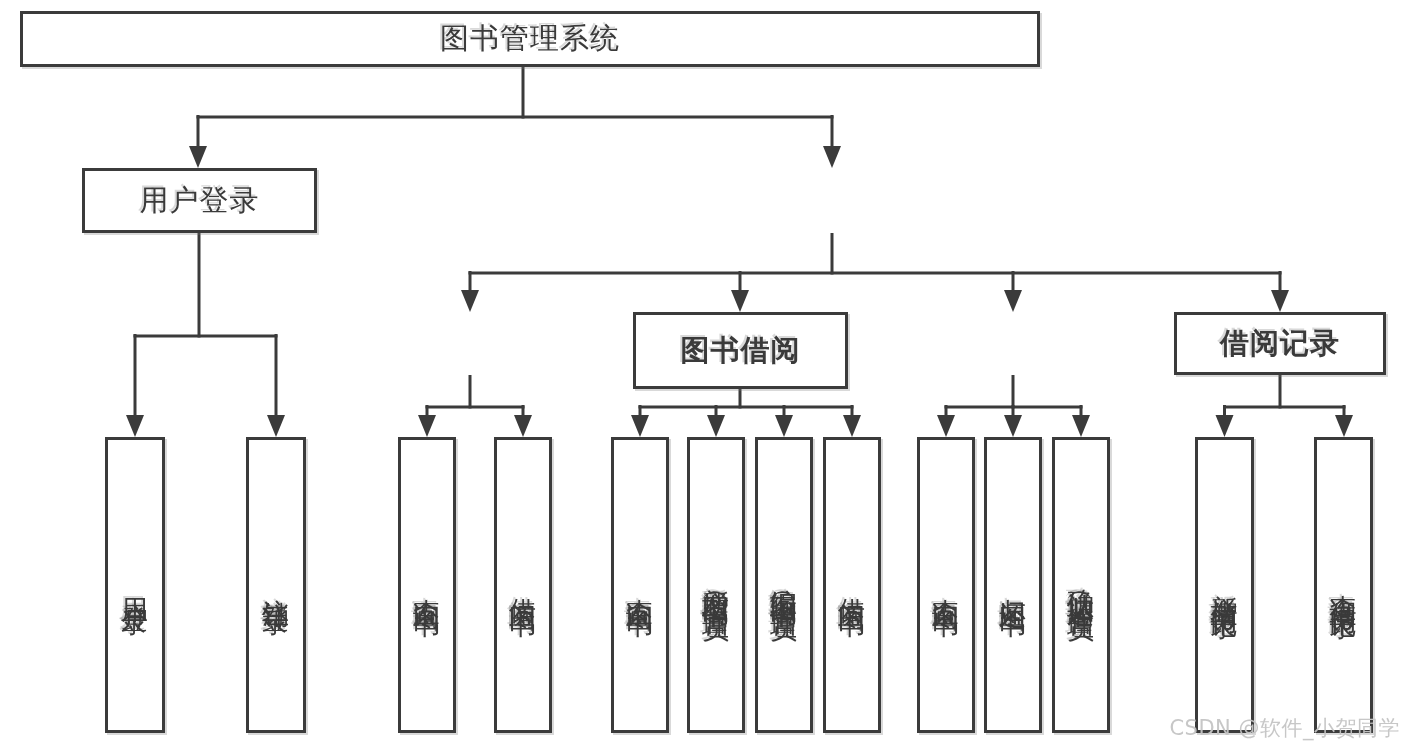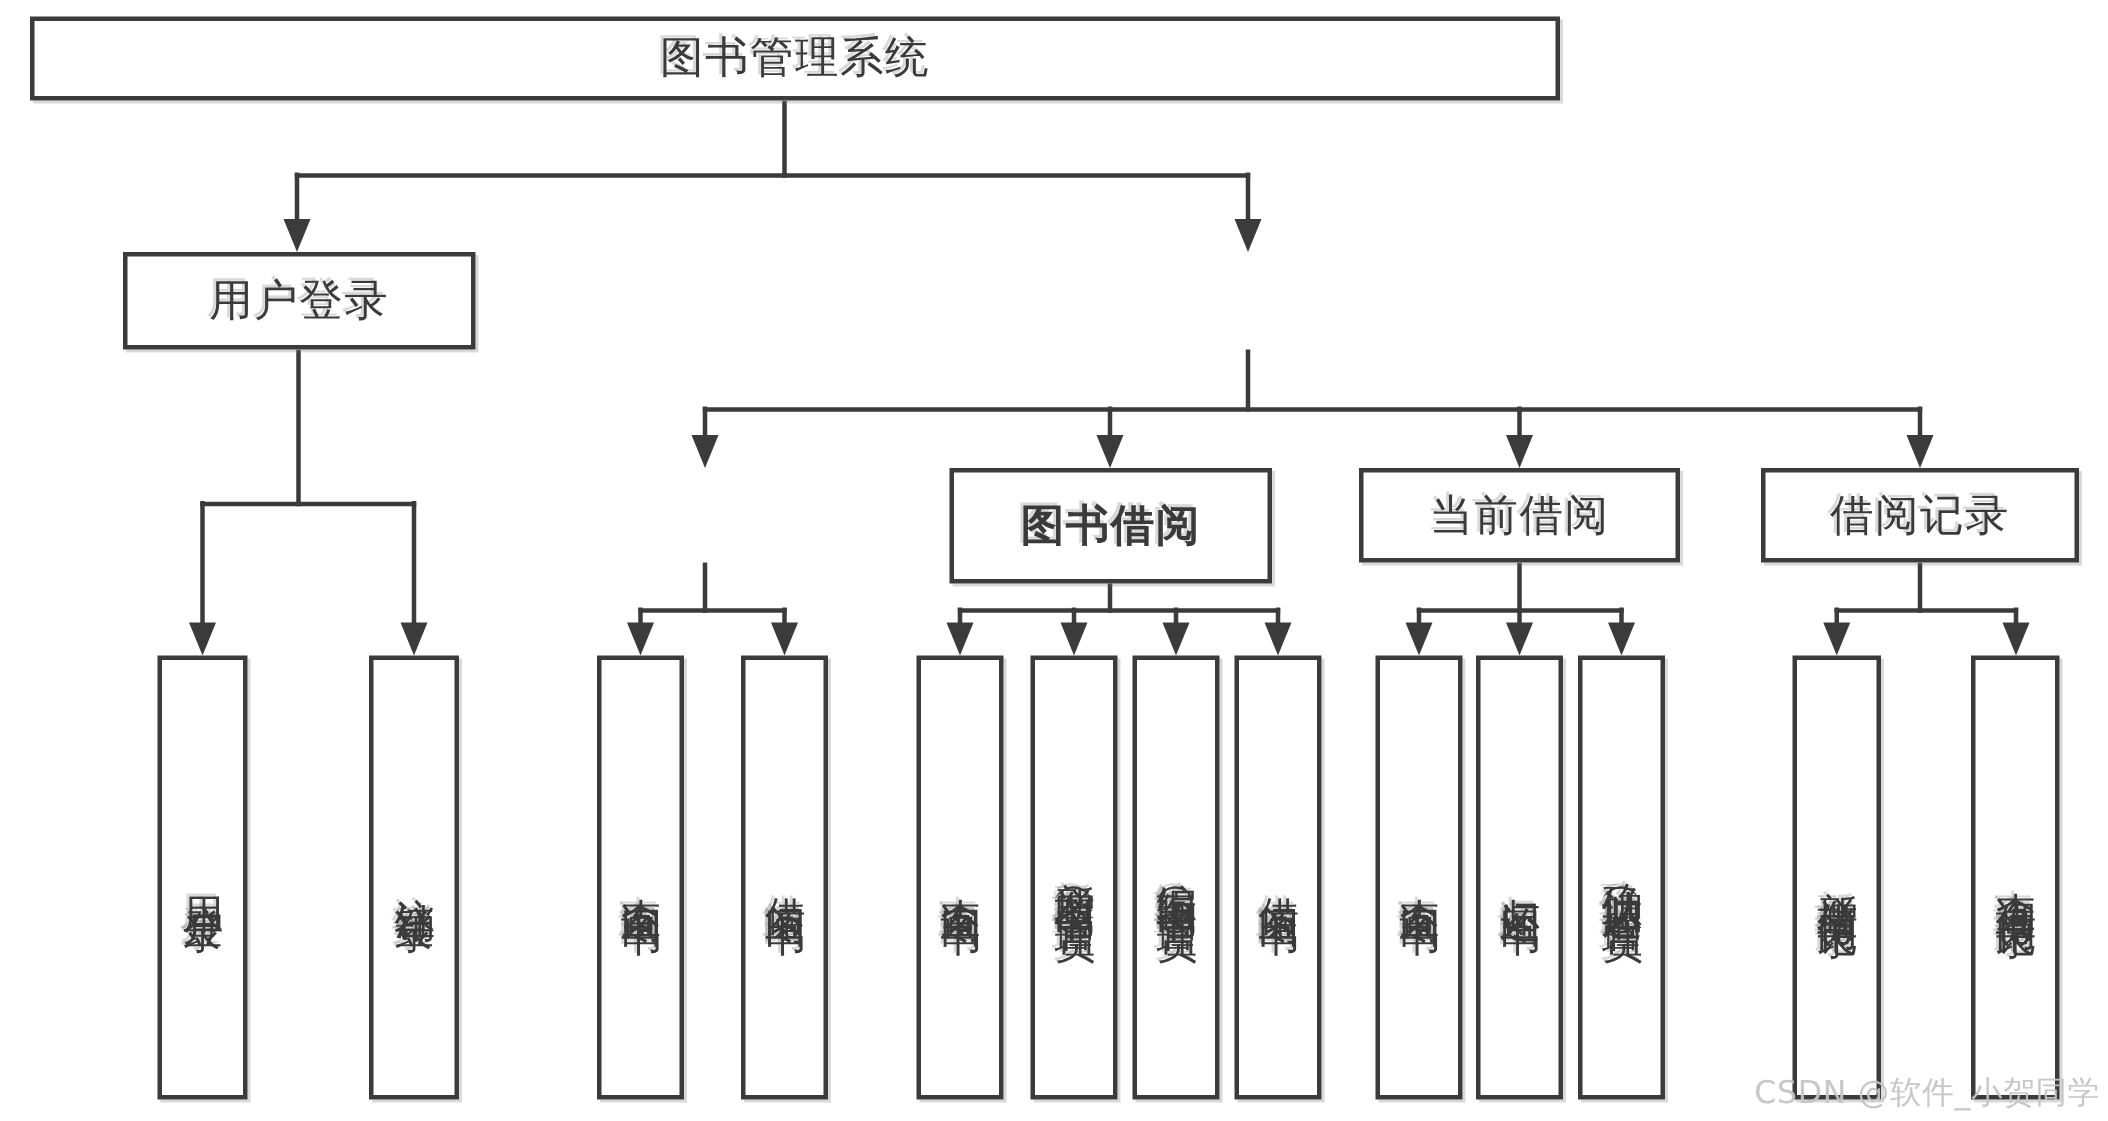--- a/index.html
+++ b/index.html
@@ -144,24 +144,21 @@
     <span>图书管理系统</span>
   </div>
 
   <div class="box hbox" style="left:82px; top:168px; width:235px; height:65px;">
     <span>用户登录</span>
   </div>
 
   <div class="box hbox" style="left:633px; top:312px; width:215px; height:77px;font-weight:bold;">
     <span>图书借阅</span>
   </div>
-  <div class="box hbox" style="left:906px; top:312px; width:214px; height:63px;">
-    <span>当前借阅</span>
-  </div>
-  <div class="box hbox" style="left:1174px; top:312px; width:212px; height:63px;">
+  <div class="box hbox" style="left:1174px; top:312px; width:212px; height:63px;font-weight:bold;">
     <span>借阅记录</span>
   </div>
 
   <div class="box vbox" style="left:105px; top:437px; width:60px; height:296px;">
     <span>用户登录</span>
   </div>
   <div class="box vbox" style="left:246px; top:437px; width:60px; height:296px;">
     <span>注销登录</span>
   </div>
 

